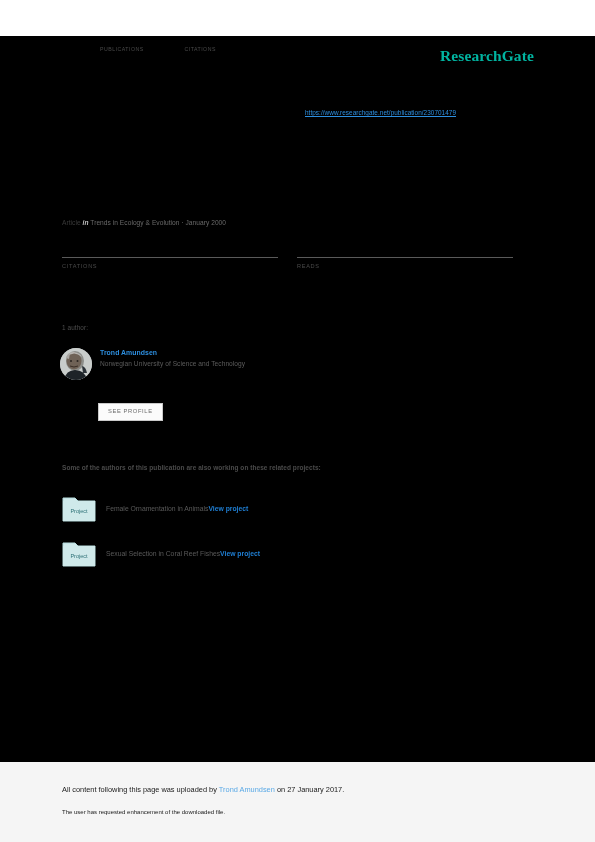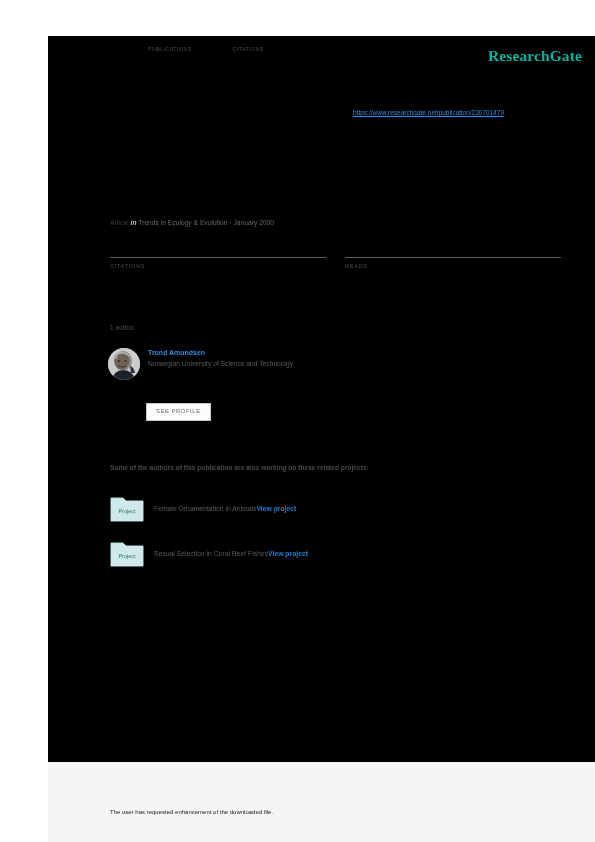--- a/index.html
+++ b/index.html
@@ -2,21 +2,21 @@
 <html><head>
 <meta charset="utf-8">
 <style>
   html,body{margin:0;padding:0;}
   body{
     width:595px;height:842px;
     background:#ffffff;
     font-family:"Liberation Sans", sans-serif;
     overflow:hidden;position:relative;
   }
-  .page{position:absolute;inset:0;margin-left:48px;}
+  .page{position:absolute;inset:0;}
 
   
   .top-strip{position:absolute;left:0;top:0;width:595px;height:36px;background:#ffffff;}
   .dark-body{position:absolute;left:0;top:36px;width:595px;height:726px;background:#000000;}
   .footer-band{position:absolute;left:0;top:762px;width:595px;height:80px;background:#f5f5f5;}
 
   
   .rg-logo{
     position:absolute;left:440px;top:47px;
     font-family:"Liberation Serif", serif;
@@ -207,15 +207,18 @@
         <path d="M1 4 H13 L16 7 H33 V27 H1 Z" fill="#cfe9ea" stroke="#b4dadb" stroke-width="1"></path>
         <rect x="1" y="7" width="32" height="20" fill="#cfe9ea"></rect>
         <text x="17" y="19" font-family="Liberation Sans, sans-serif" font-size="5.5" fill="#2b6f75" text-anchor="middle">Project</text>
       </svg>
     </div>
     <div class="proj-text">
       <span>Sexual Selection in Coral Reef Fishes</span><span class="view">View project</span>
     </div>
   </div>
 
+  <div class="footer-line1">
+    <span>All content following this page was uploaded by </span><span class="lnk">Trond Amundsen</span><span> on 27 January 2017.</span>
+  </div>
   <div class="footer-line2">The user has requested enhancement of the downloaded file.</div>
 
 </div>
 
 </body></html>

